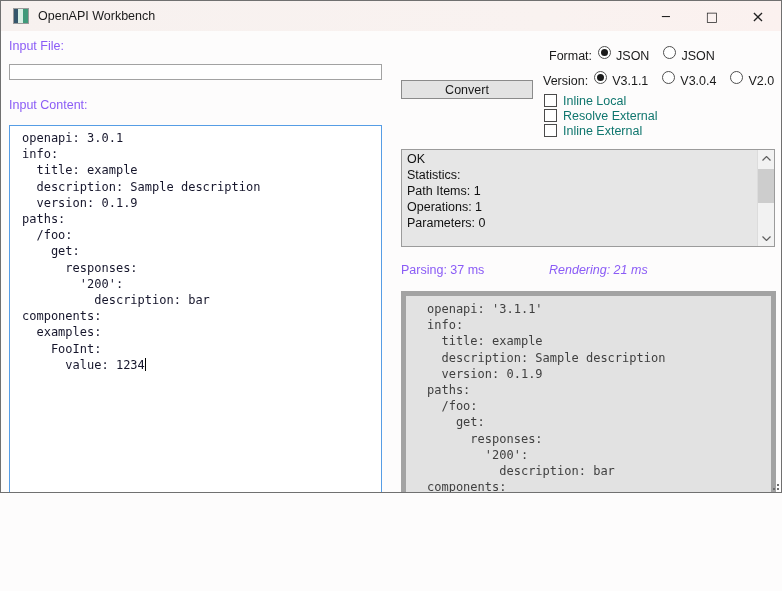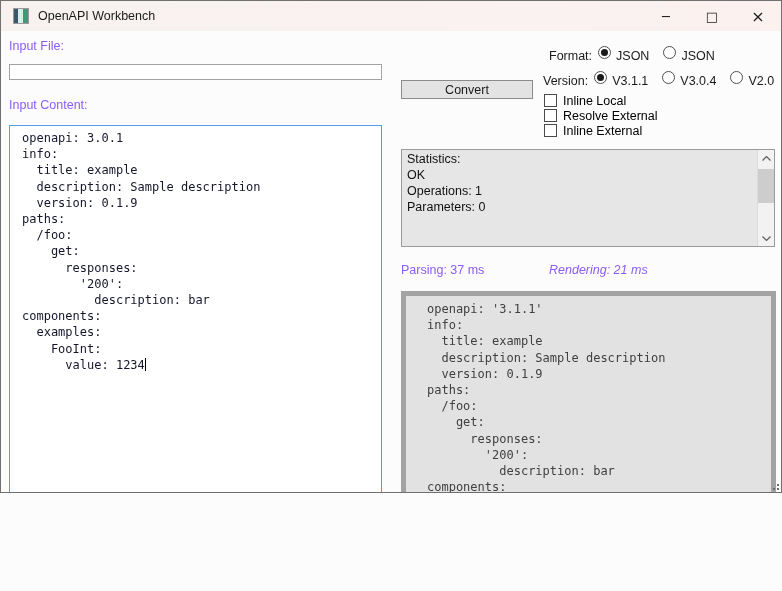--- a/index.html
+++ b/index.html
@@ -68,21 +68,21 @@
     position: absolute; left: 400px; top: 79px; width: 132px; height: 19px;
     background: #e3e3e3; border: 1px solid #8b8b8b;
     font-size: 12.5px; color: #1a1a1a; font-family: "Liberation Sans", sans-serif;
     display: flex; align-items: center; justify-content: center;
   }
 
   .chk-row { position: absolute; display: flex; align-items: center; height: 15px; }
   .checkbox {
     width: 13px; height: 13px; border: 1px solid #4a4a4a; background: #fff; margin-right: 6px;
   }
-  .chk-label { font-size: 12.5px; color: #000000; }
+  .chk-label { font-size: 12.5px; color: #0f766e; }
 
   
   .status-box {
     position: absolute; left: 400px; top: 148px; width: 374px; height: 98px;
     background: #e6e6e6; border: 1px solid #9b9b9b; overflow: hidden;
   }
   .status-lines { padding: 1px 0 0 5px; }
   .status-line { font-size: 12.5px; line-height: 16px; color: #111; white-space: nowrap; }
   .v-scrollbar {
     position: absolute; right: 0; top: 0; width: 17px; height: 100%;
@@ -176,22 +176,23 @@
     <span class="checkbox" data-checked="false"></span>
     <span class="chk-label">Resolve External</span>
   </div>
   <div class="chk-row" style="left:543px; top:122px;">
     <span class="checkbox" data-checked="false"></span>
     <span class="chk-label">Inline External</span>
   </div>
 
   <div class="status-box">
     <div class="status-lines">
+      <div class="status-line">OK</div>
       <div class="status-line">Statistics:</div>
-      <div class="status-line">OK</div>
+      <div class="status-line">Path Items: 1</div>
       <div class="status-line">Operations: 1</div>
       <div class="status-line">Parameters: 0</div>
     </div>
     <div class="v-scrollbar">
       <div class="sb-arrow up">
         <svg width="9" height="5" viewBox="0 0 9 5">
             <polyline points="0.5,4.5 4.5,0.5 8.5,4.5" fill="none" stroke="#5f5f5f" stroke-width="1.2"></polyline>
           </svg>
       </div>
       <div class="sb-thumb"></div>

